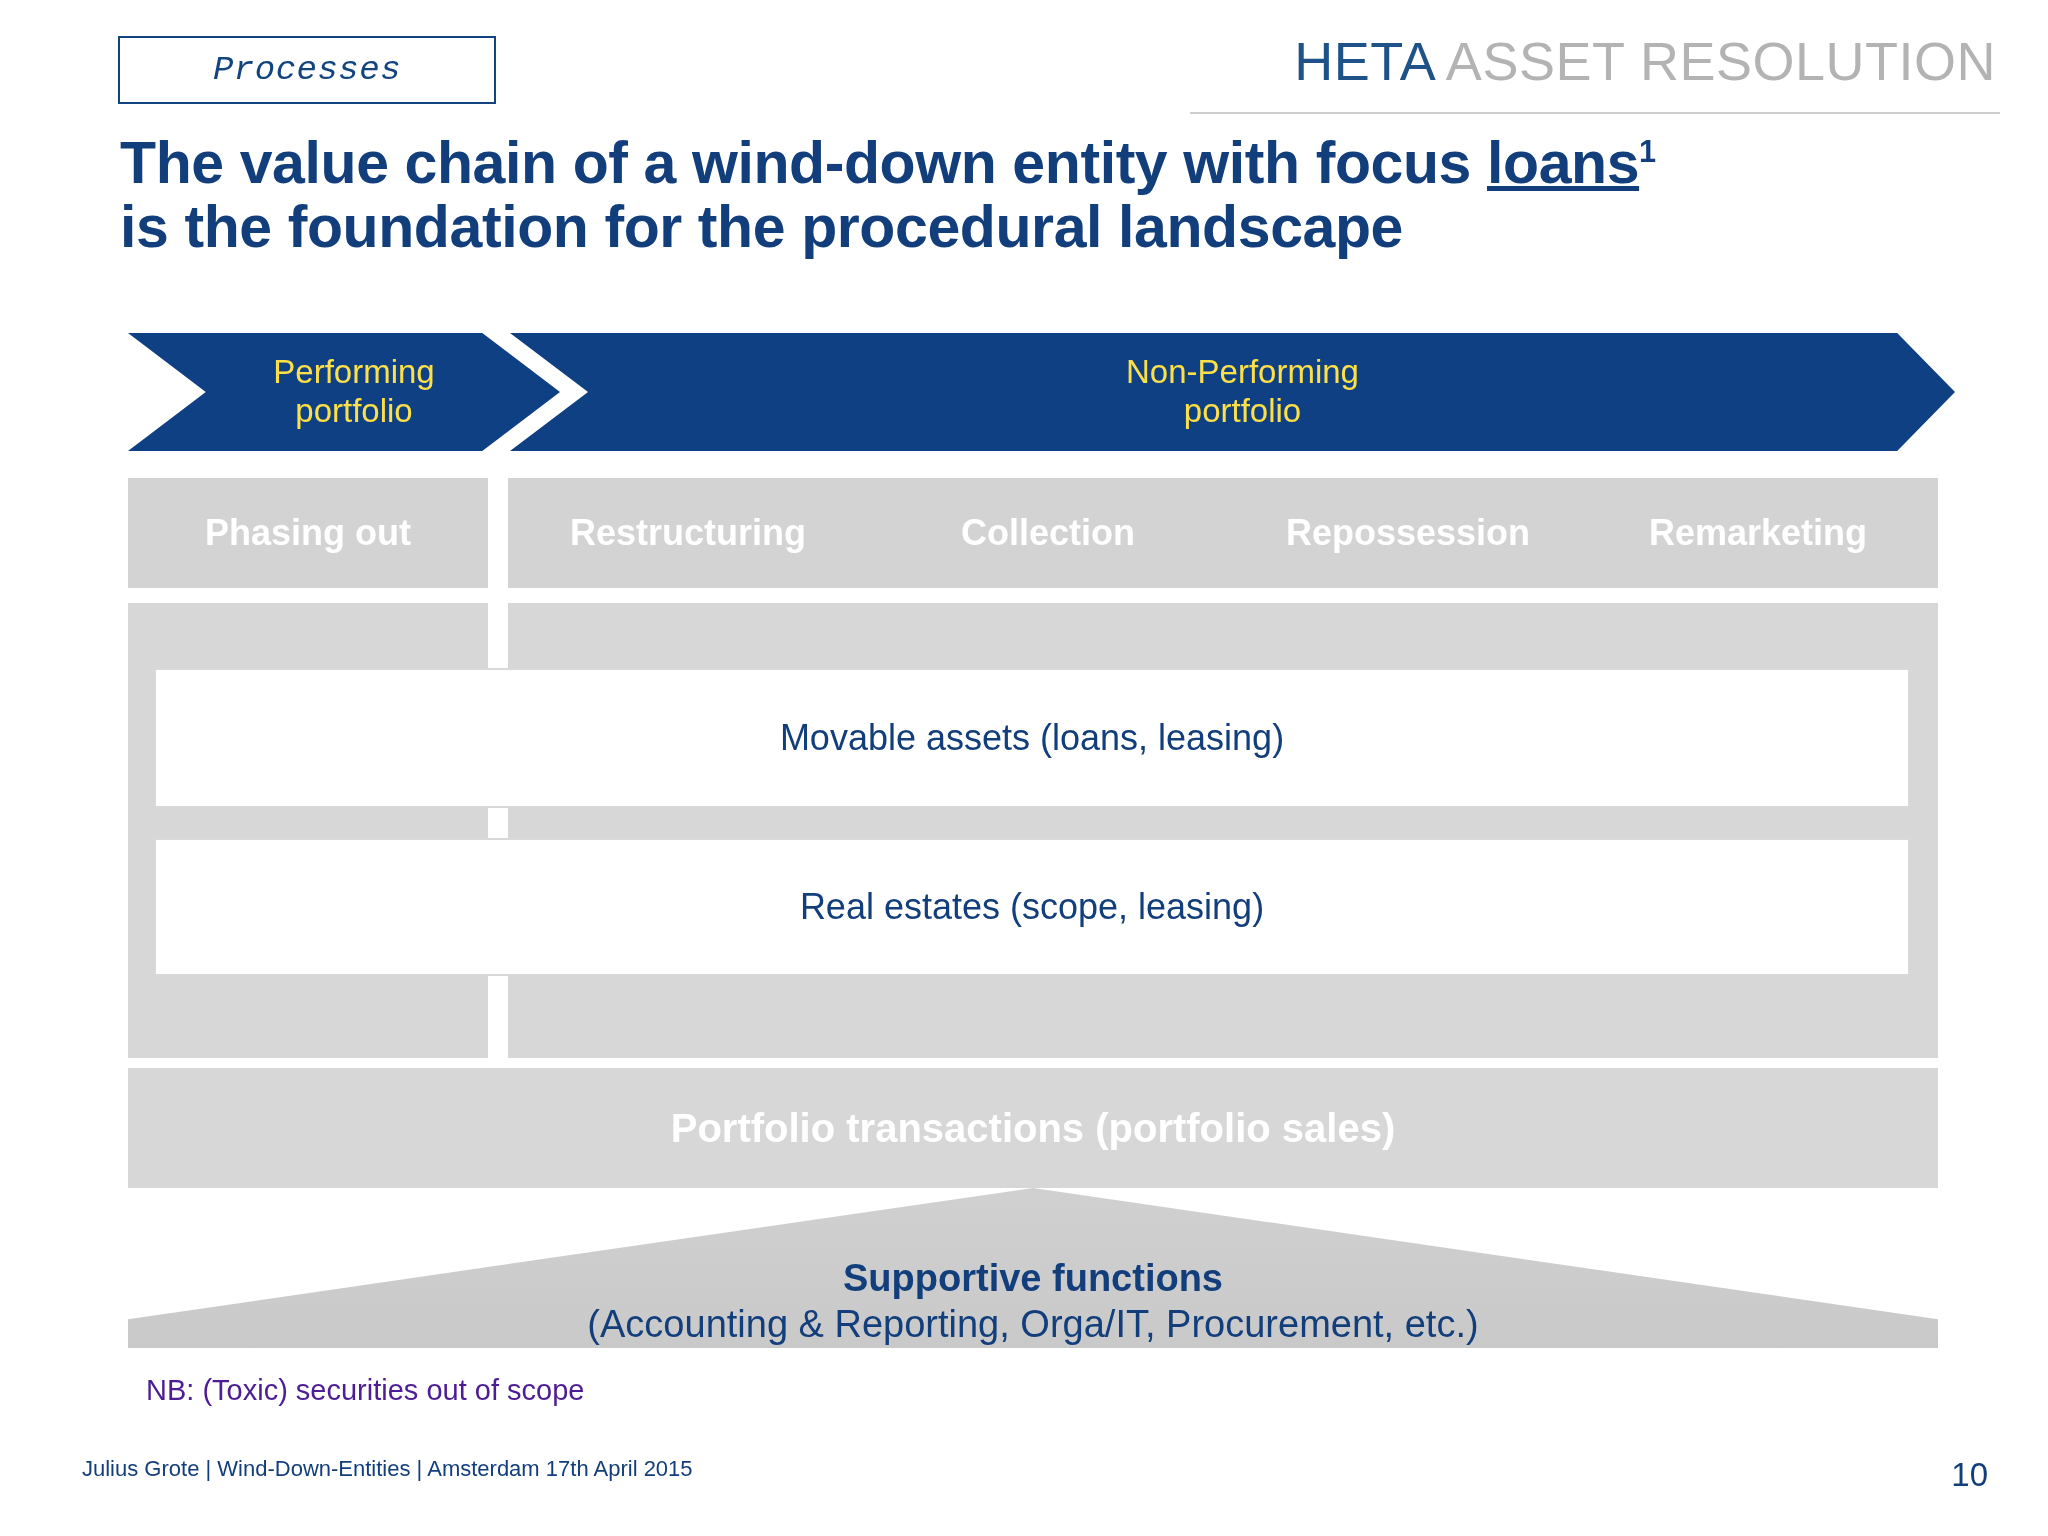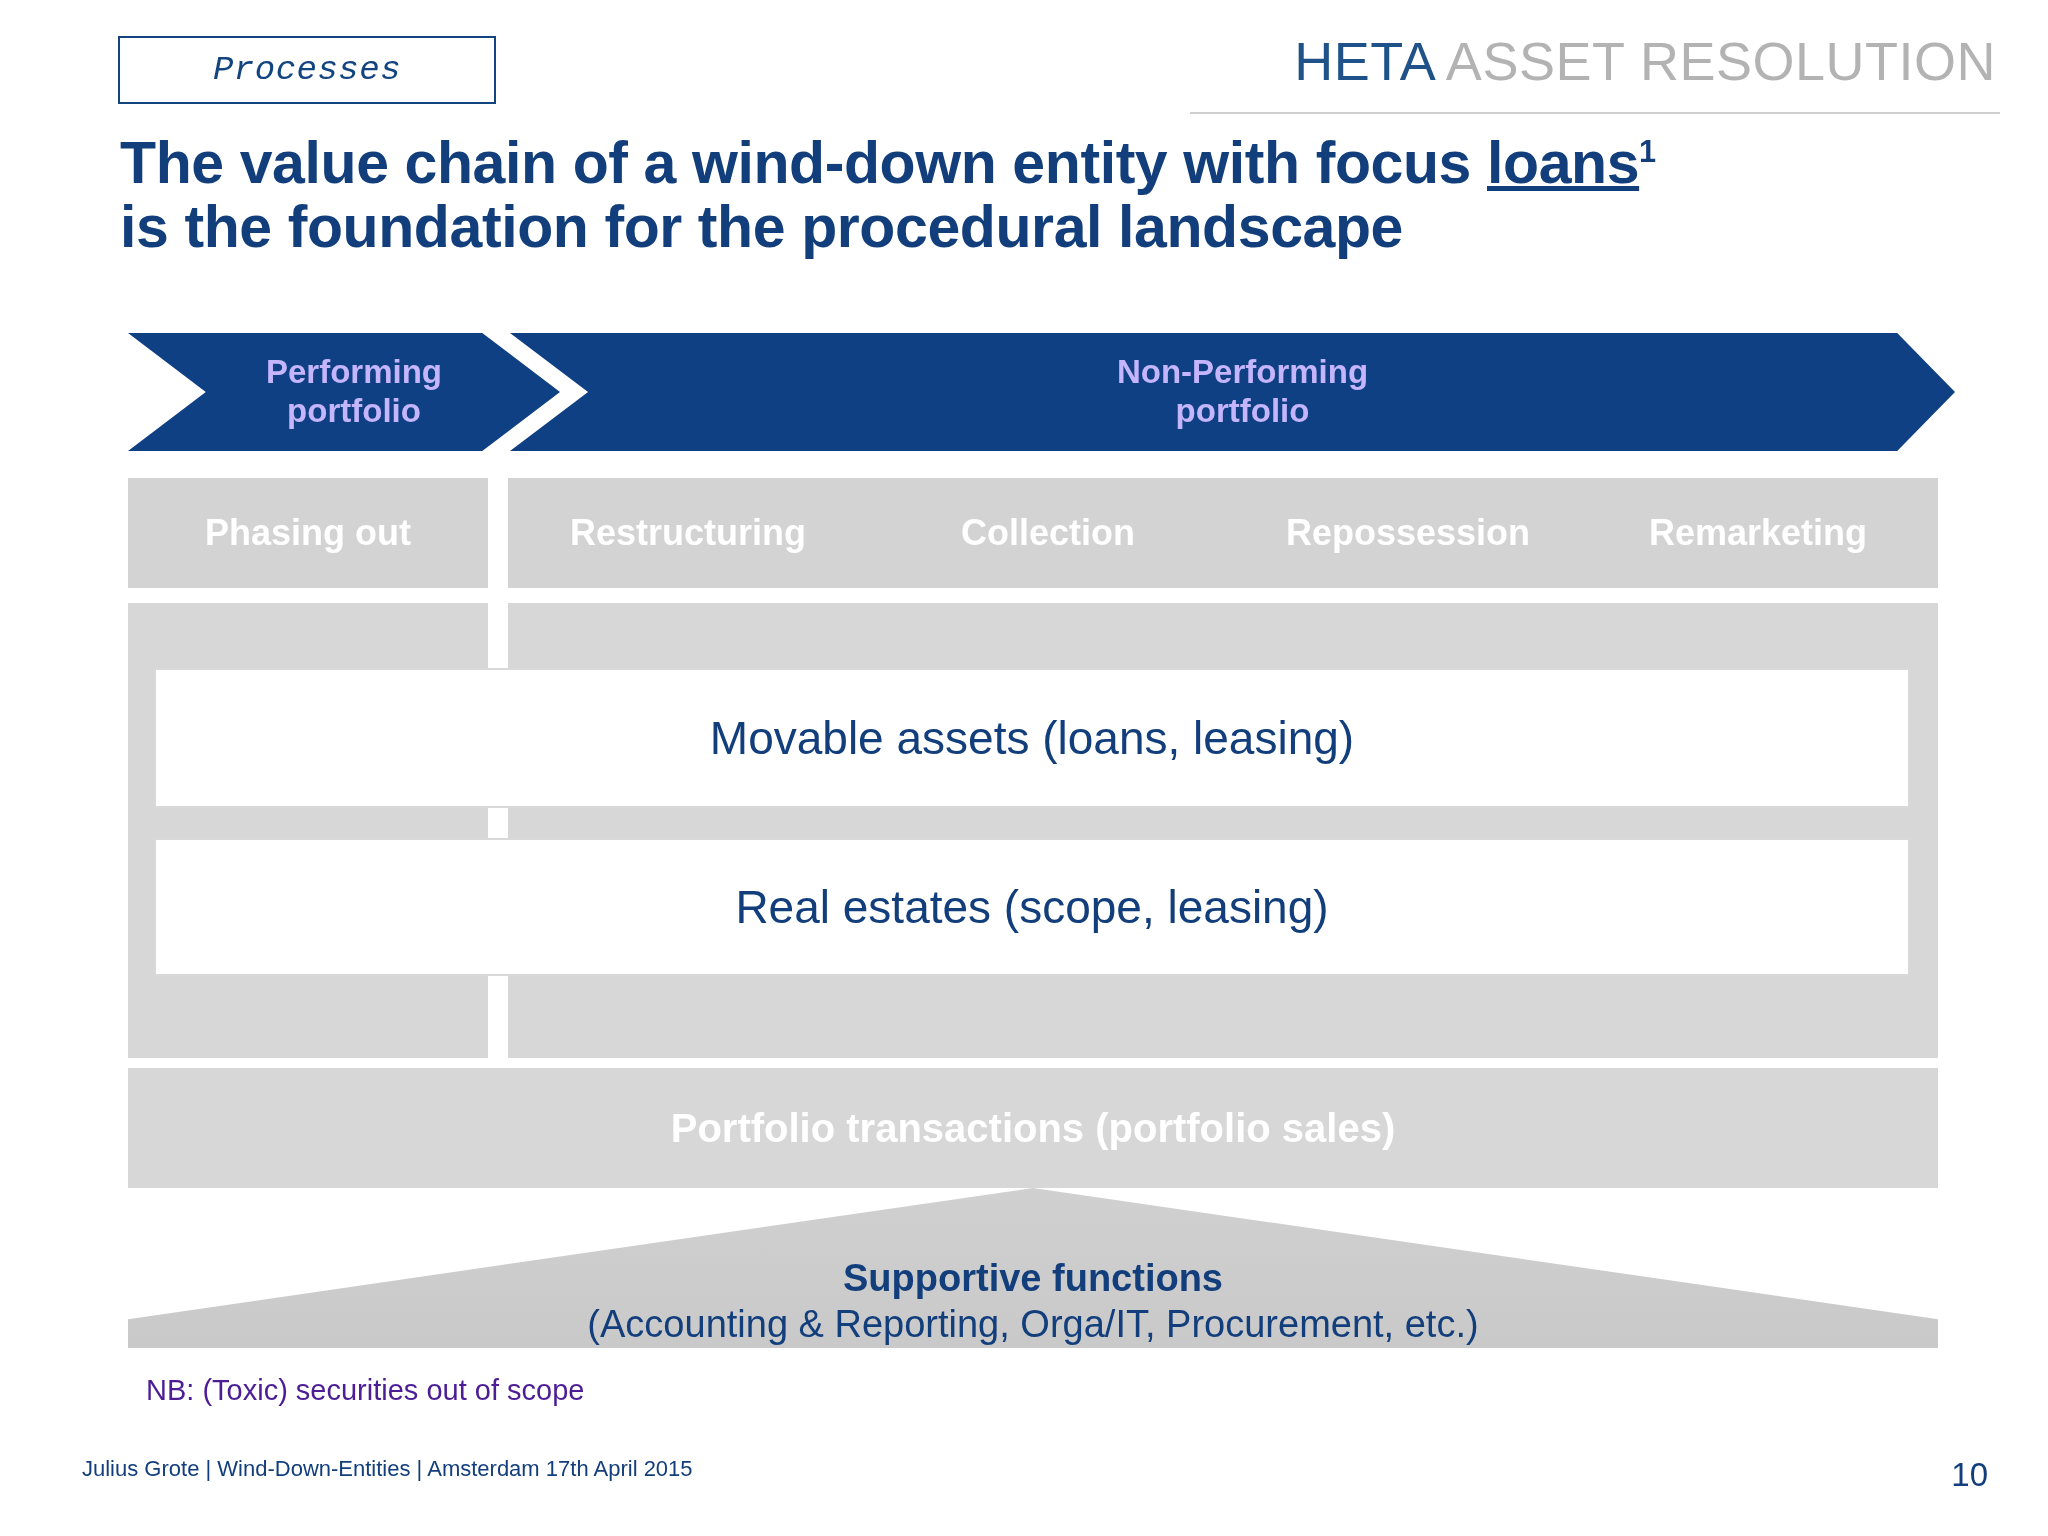--- a/index.html
+++ b/index.html
@@ -88,22 +88,22 @@
     height: 118px;
   }
   .chev {
     position: absolute;
     top: 0;
     height: 100%;
     background: #0f4084;
     display: flex;
     align-items: center;
     justify-content: center;
-    color: #c4b5fd;
-    font-weight: bold;
+    color: #fde047;
+    font-weight: normal;
     font-size: 33px;
     line-height: 1.18;
     text-align: center;
   }
   .chev-perf {
     left: 0;
     width: 432px;
     clip-path: polygon(0 0, 82% 0, 100% 50%, 82% 100%, 0 100%, 18% 50%);
   }
   .chev-perf .chev-label { transform: translateX(10px); }
@@ -157,21 +157,21 @@
     position: absolute;
     left: 154px;
     width: 1756px;
     background: #ffffff;
     border: 2px solid #d9d9d9;
     box-sizing: border-box;
     display: flex;
     align-items: center;
     justify-content: center;
     color: #123e7c;
-    font-size: 46px;
+    font-size: 36px;
   }
   .band-movable { top: 668px; height: 140px; }
   .band-real    { top: 838px; height: 138px; }
 
   
   .pt-bar {
     position: absolute;
     left: 128px;
     top: 1068px;
     width: 1810px;

